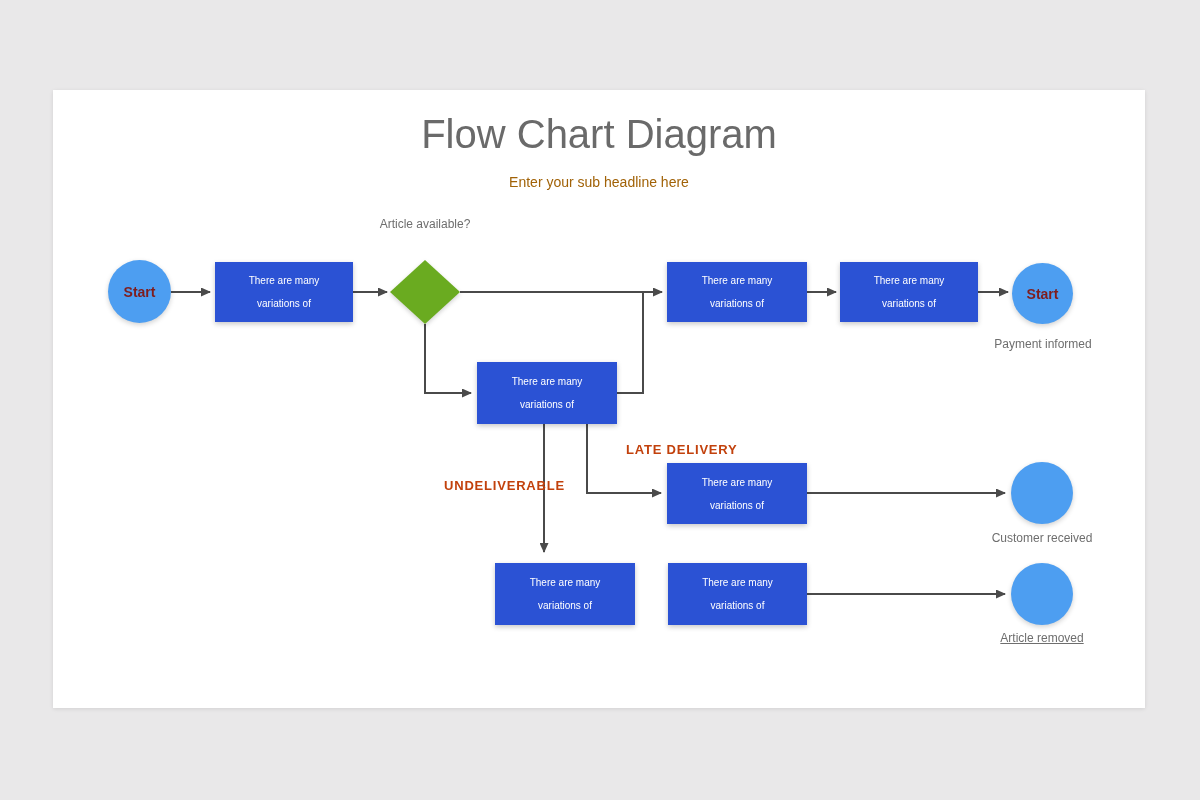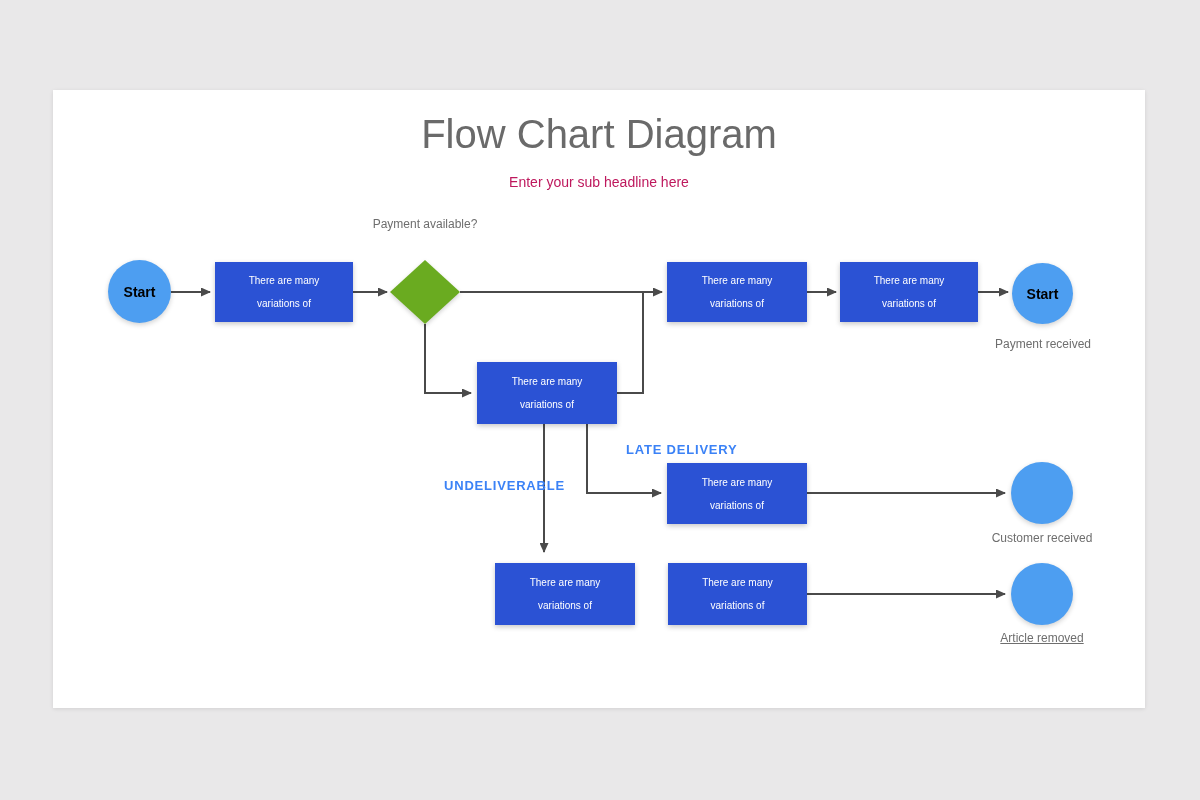--- a/index.html
+++ b/index.html
@@ -18,21 +18,21 @@
   }
   .title {
     position: absolute; left: 0; top: 22px; width: 100%;
     text-align: center;
     font-size: 40px; font-weight: 400; color: #6a6a6a;
     letter-spacing: 0px;
   }
   .subtitle {
     position: absolute; left: 0; top: 84px; width: 100%;
     text-align: center;
-    font-size: 14px; color: #be185d;
+    font-size: 14px; color: #a16207;
   }
   svg.connectors {
     position: absolute; left: 0; top: 0;
     width: 1092px; height: 618px;
   }
   svg.connectors path.conn {
     fill: none; stroke: #4a4a4a; stroke-width: 2px;
   }
   .pbox {
     position: absolute;
@@ -42,32 +42,32 @@
     text-align: center;
     font-size: 10px; line-height: 23px;
     box-shadow: 0 2px 5px rgba(0,0,0,0.22);
     padding: 0 12px;
   }
   .circle {
     position: absolute;
     background: #4D9EF1;
     border-radius: 50%;
     display: flex; align-items: center; justify-content: center;
-    color: #000000; font-weight: bold; font-size: 14px;
+    color: #7f1d1d; font-weight: bold; font-size: 14px;
     box-shadow: 0 2px 5px rgba(0,0,0,0.18);
   }
   .caption {
     position: absolute;
     width: 104px;
     text-align: center;
     font-size: 12px; line-height: 15px; color: #6e6e6e;
   }
   .branch-label {
     position: absolute;
-    font-size: 13px; font-weight: bold; color: #3b82f6;
+    font-size: 13px; font-weight: bold; color: #c2410c;
     letter-spacing: 0.8px;
     white-space: nowrap;
     padding-left: 28px;
   }
   .decision-label {
     position: absolute;
     width: 110px;
     text-align: center;
     font-size: 12px; line-height: 15px; color: #6e6e6e;
   }
@@ -106,30 +106,30 @@
 
       <path class="conn" d="M754 504 H952" marker-end="url(#arrow)"></path>
 
       <path class="conn" d="M754 202 H783" marker-end="url(#arrow)"></path>
 
       <path class="conn" d="M925 202 H955" marker-end="url(#arrow)"></path>
 
       <polygon points="337,202 372,170 407,202 372,234" fill="#6AAB20" filter="drop-shadow(0 2px 2px rgba(0,0,0,0.18))"></polygon>
     </svg>
 
-    <div class="decision-label" style="left:317px; top:127px;">Payment available?</div>
+    <div class="decision-label" style="left:317px; top:127px;">Article available?</div>
 
     <div class="circle" style="left:55px; top:170px; width:63px; height:63px;">
       <span>Start</span>
     </div>
 
     <div class="circle" style="left:959px; top:173px; width:61px; height:61px;">
       <span>Start</span>
     </div>
-    <div class="caption" style="left:938px; top:247px;">Payment received</div>
+    <div class="caption" style="left:938px; top:247px;">Payment informed</div>
 
     <div class="circle" style="left:958px; top:372px; width:62px; height:62px;"></div>
     <div class="caption" style="left:937px; top:441px;">Customer received</div>
 
     <div class="circle" style="left:958px; top:473px; width:62px; height:62px;"></div>
     <div class="caption" style="left:937px; top:541px;text-decoration:underline;">Article removed</div>
 
     <div class="pbox" style="left:162px; top:172px; width:138px; height:60px;">
       <span>There are many variations of</span>
     </div>

